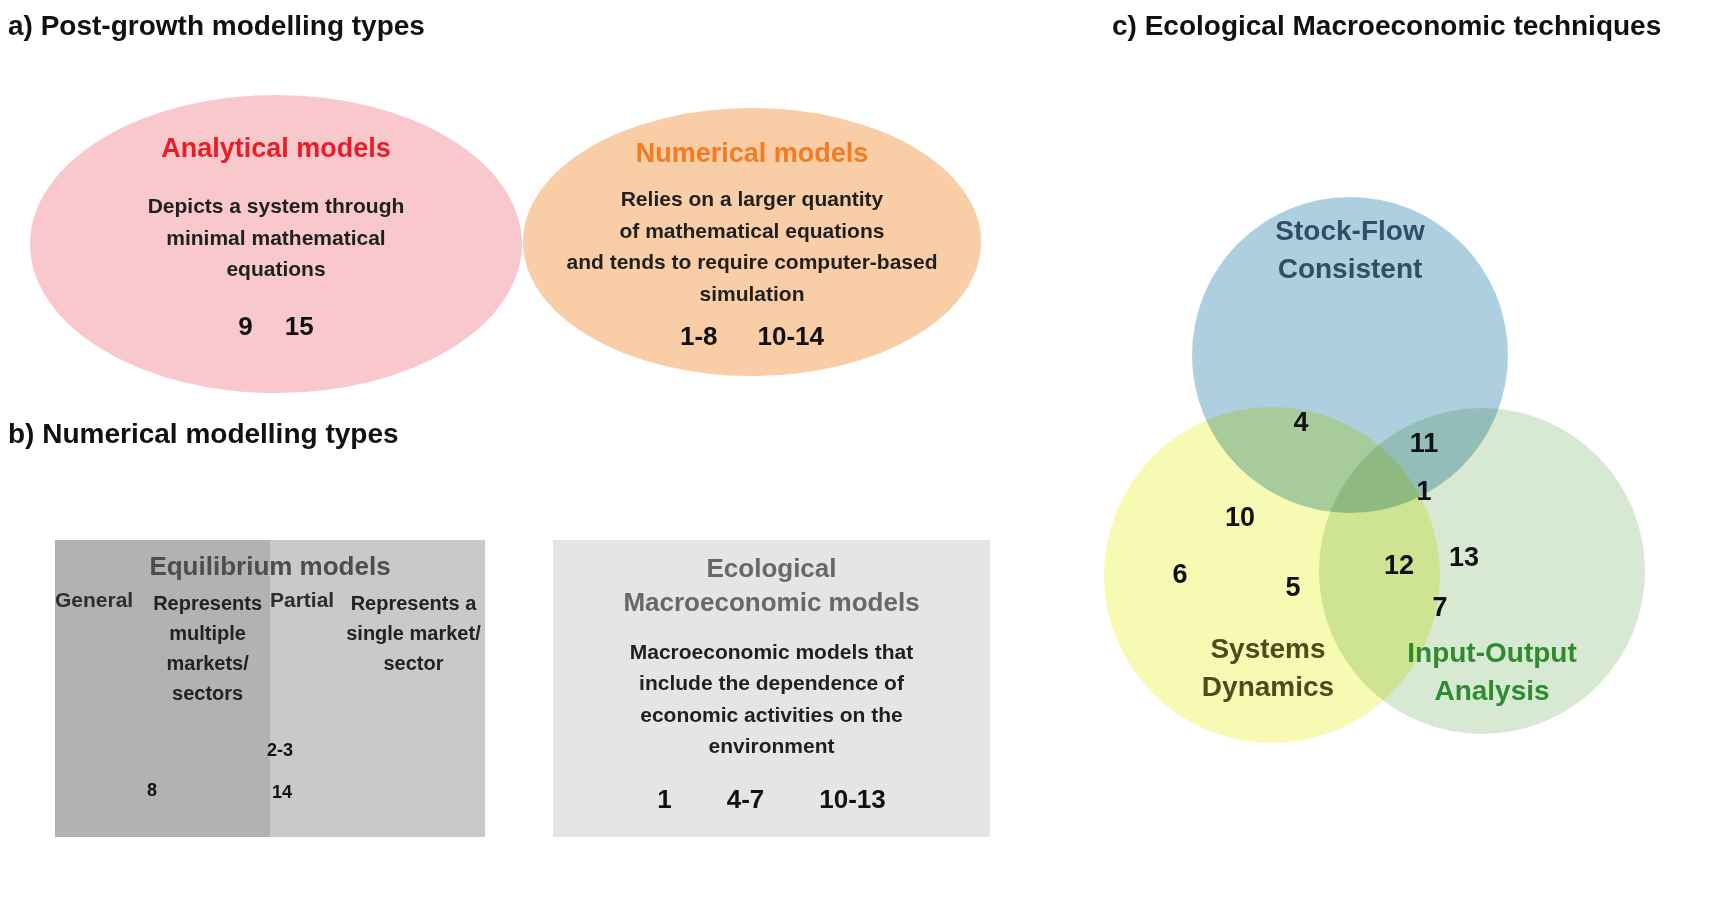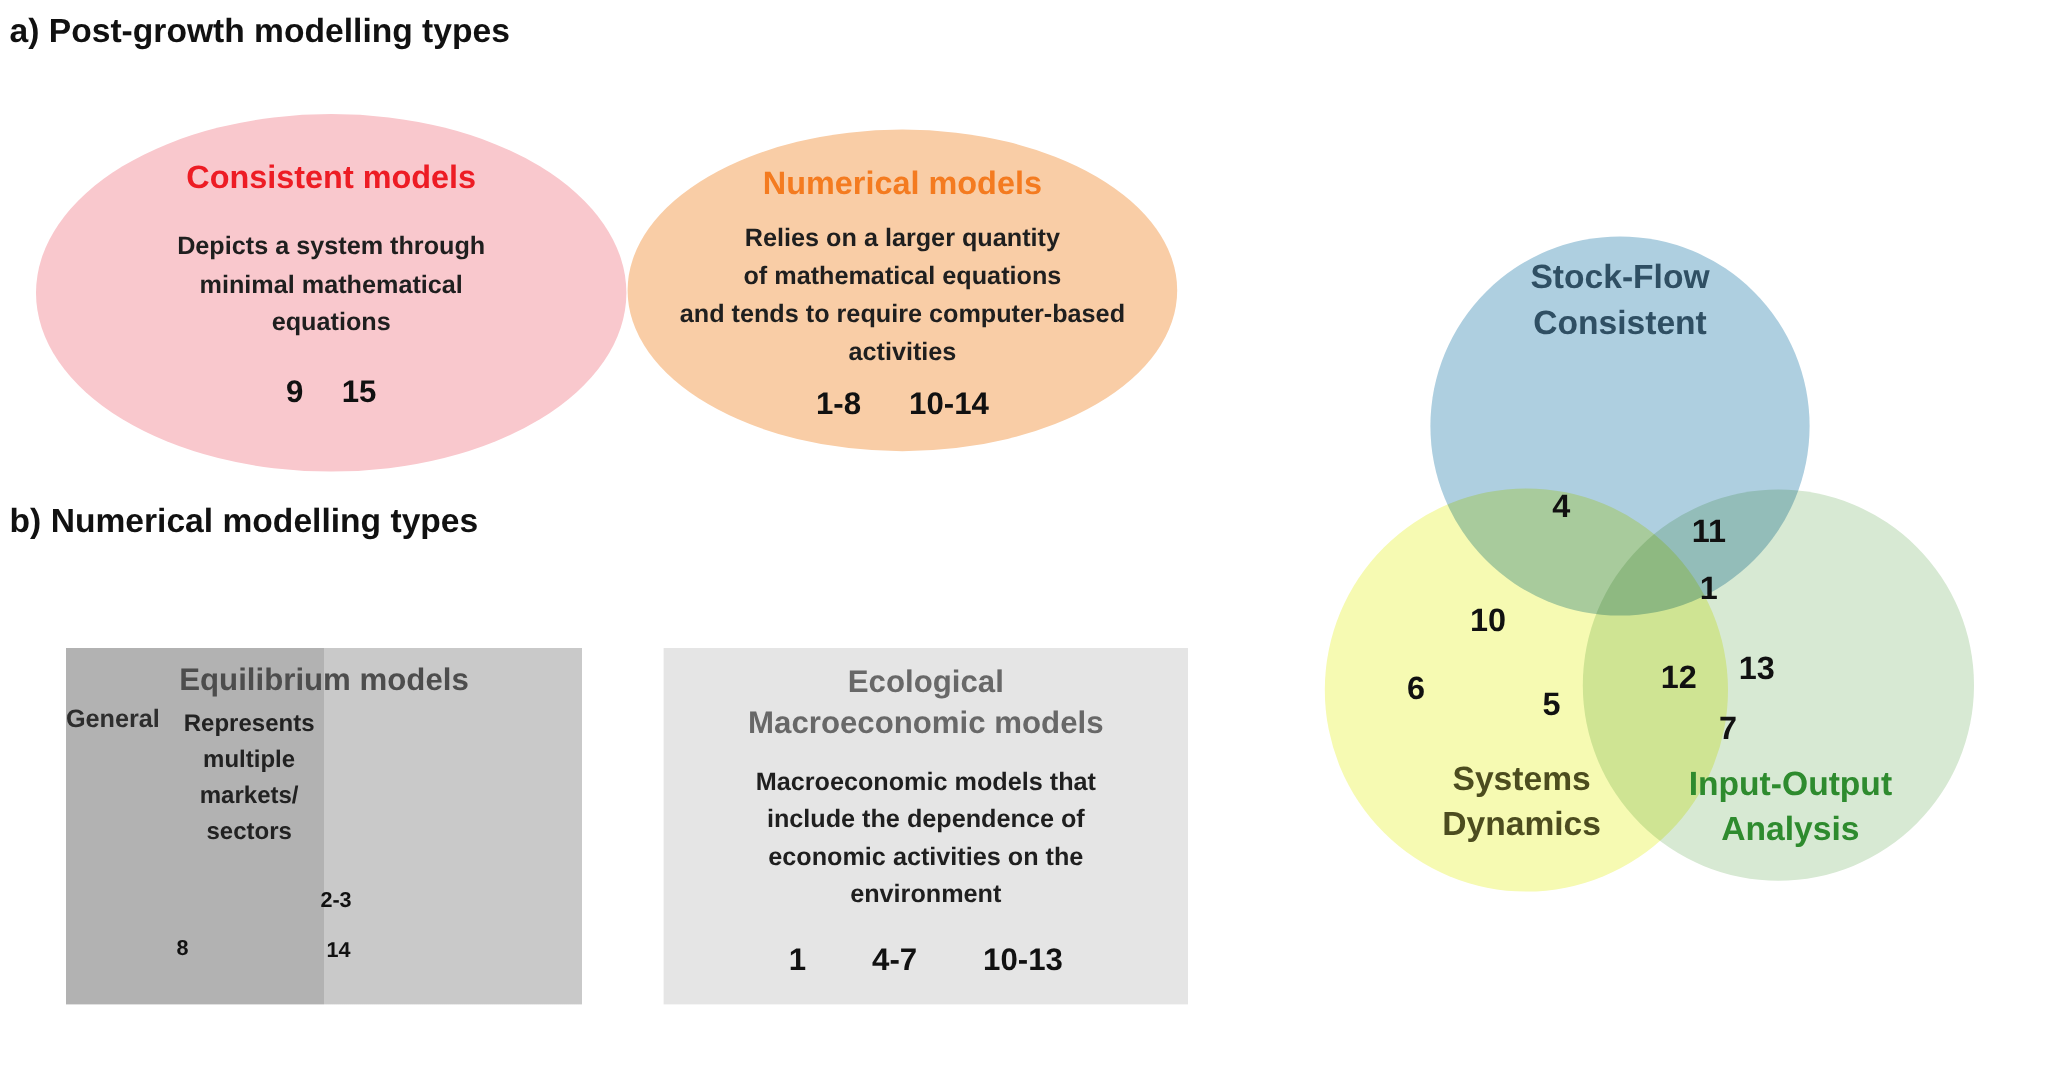--- a/index.html
+++ b/index.html
@@ -85,52 +85,58 @@
   }
 </style>
 </head>
 <body>
 
 <div class="canvas">
 
   <div class="panel-title" style="left:8px;top:10px;">a) Post-growth modelling types</div>
 
   <div class="ellipse pink">
-    <div class="ellipse-title red">Consistent models</div>
+    <div class="ellipse-title red">Analytical models</div>
     <div class="body-text preline">Depicts a system through
 minimal mathematical
 equations</div>
     <div class="numrow">
       <span>9</span>
       <span>15</span>
     </div>
   </div>
 
   <div class="ellipse orange">
     <div class="ellipse-title orange-t">Numerical models</div>
     <div class="body-text preline">Relies on a larger quantity
 of mathematical equations
 and tends to require computer-based
-activities</div>
+simulation</div>
     <div class="numrow">
       <span>1-8</span>
       <span>10-14</span>
     </div>
   </div>
 
   <div class="panel-title" style="left:8px;top:418px;">b) Numerical modelling types</div>
 
   <div class="rect equilibrium">
     <div class="rect-title eq-title">Equilibrium models</div>
     <div class="eq-cols">
       <div class="eq-col">
         <div class="eq-head">General</div>
         <div class="eq-body preline">Represents
 multiple
 markets/ sectors</div>
+      </div>
+      <div class="eq-col">
+        <div class="eq-head">Partial</div>
+        <div class="eq-body preline">Represents a
+single market/
+sector</div>
       </div>
     </div>
     <span class="eq-num" style="left:225px;top:210px;">2-3</span>
     <span class="eq-num" style="left:97px;top:250px;">8</span>
     <span class="eq-num" style="left:227px;top:252px;">14</span>
   </div>
 
   <div class="rect ecological">
     <div class="rect-title eco-title preline">Ecological
 Macroeconomic models</div>
@@ -138,20 +144,21 @@
 include the dependence of
 economic activities on the
 environment</div>
     <div class="numrow eco-numrow">
       <span>1</span>
       <span>4-7</span>
       <span>10-13</span>
     </div>
   </div>
 
+  <div class="panel-title" style="left:1112px;top:10px;">c) Ecological Macroeconomic techniques</div>
 
   <div class="vcircle blue"></div>
   <div class="vcircle yellow"></div>
   <div class="vcircle green"></div>
 
   <div class="vlabel sfc">Stock-Flow
 Consistent</div>
   <div class="vlabel io">Input-Output
 Analysis</div>
   <div class="vlabel sd">Systems

